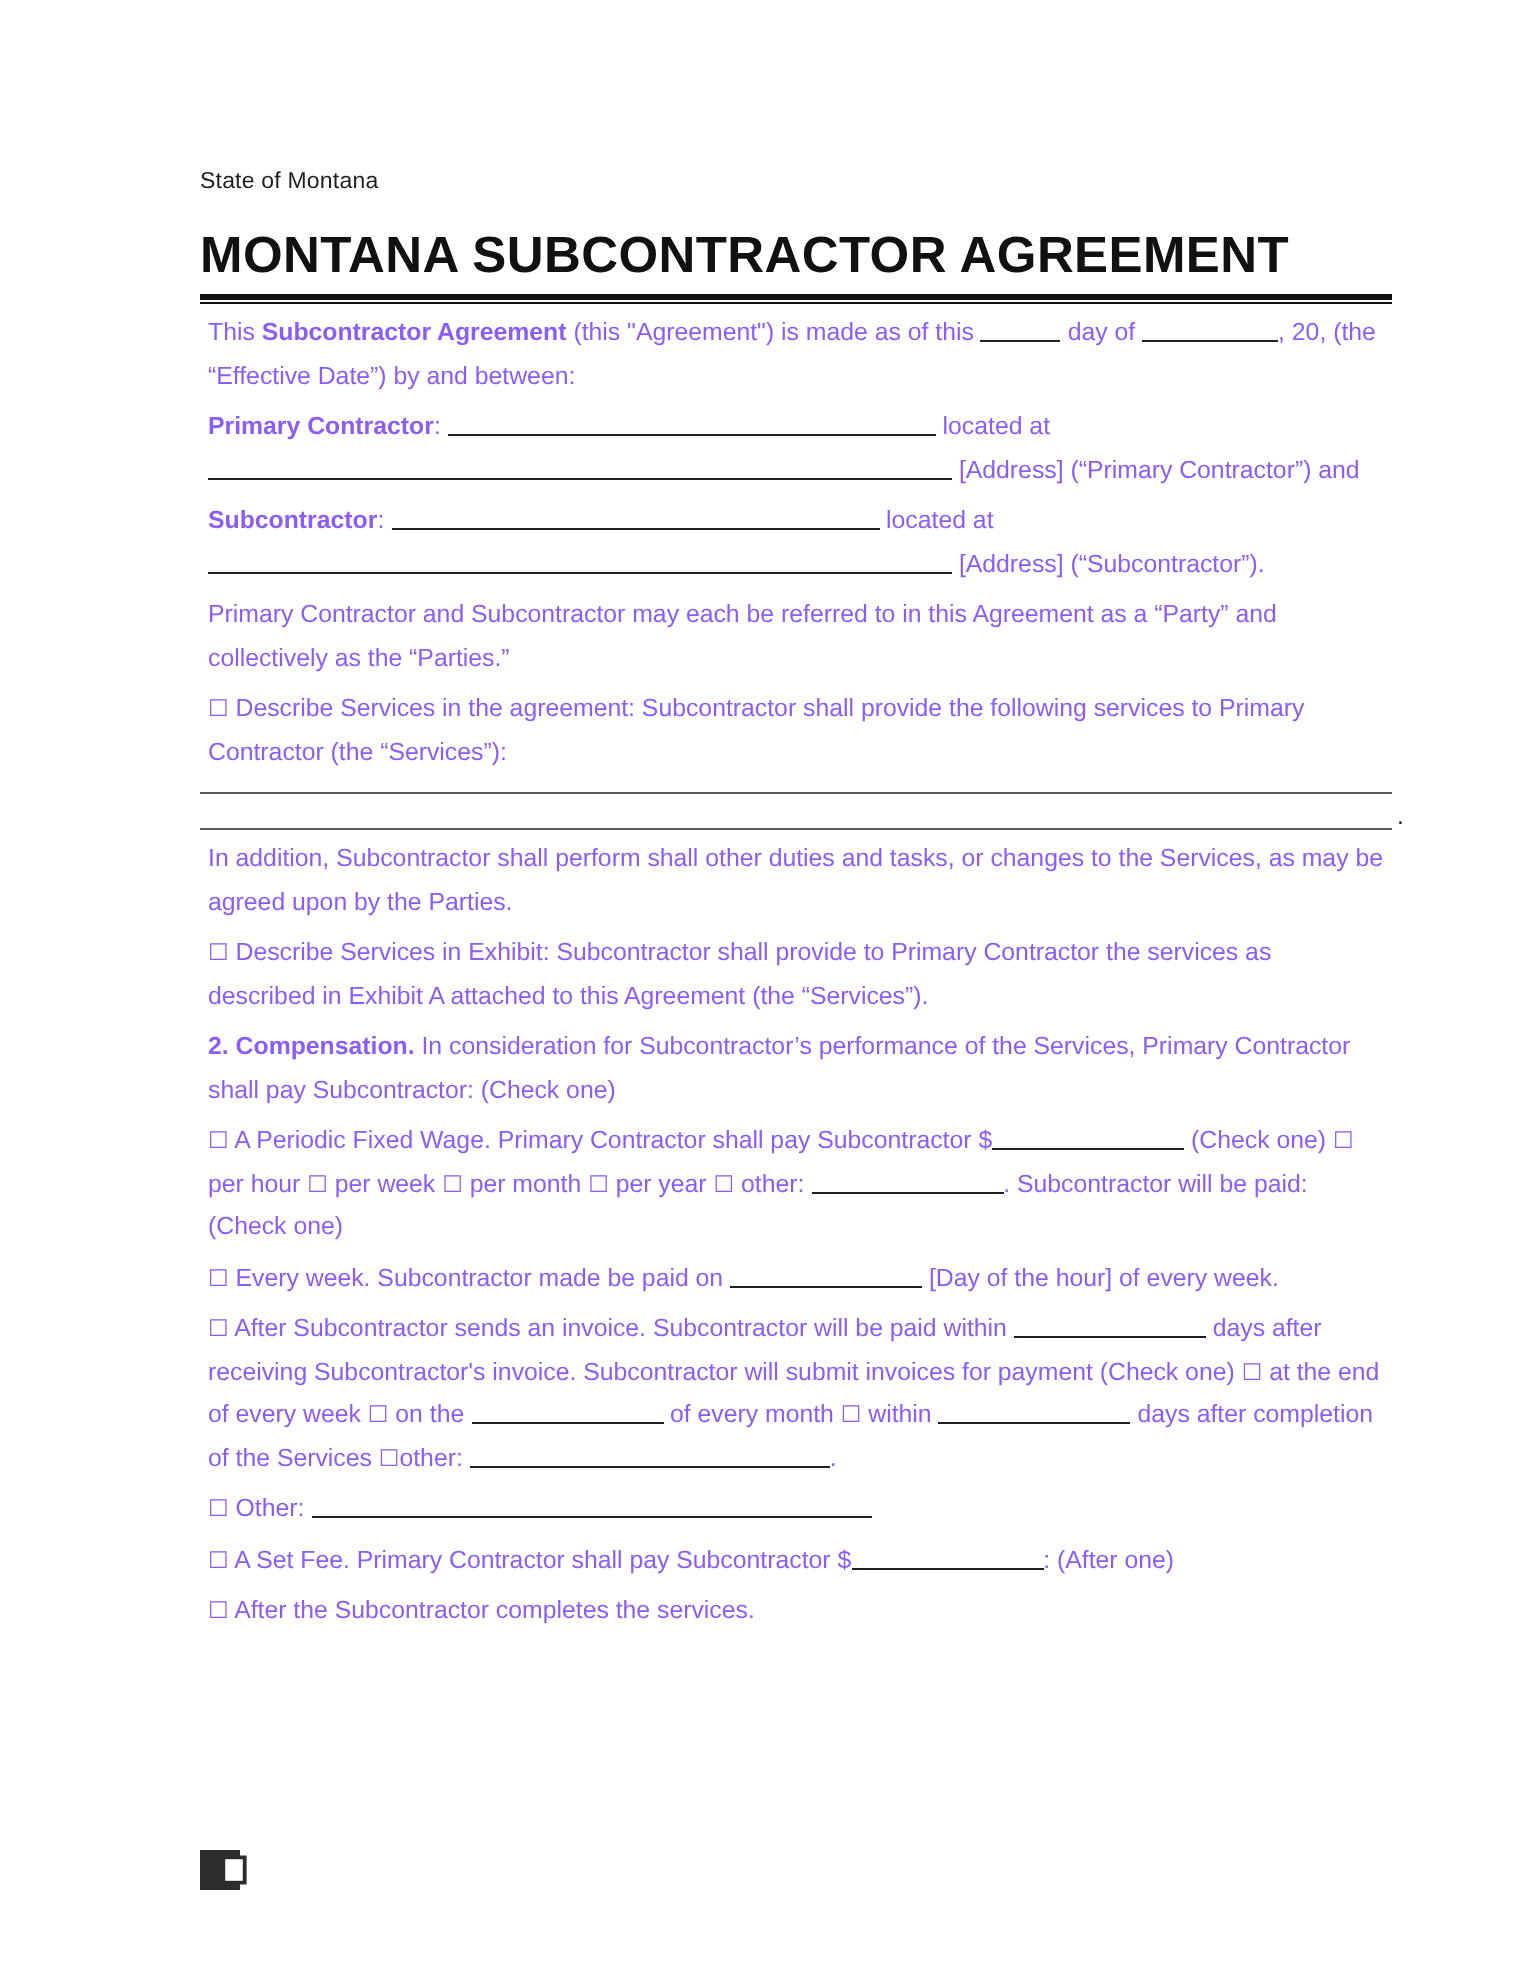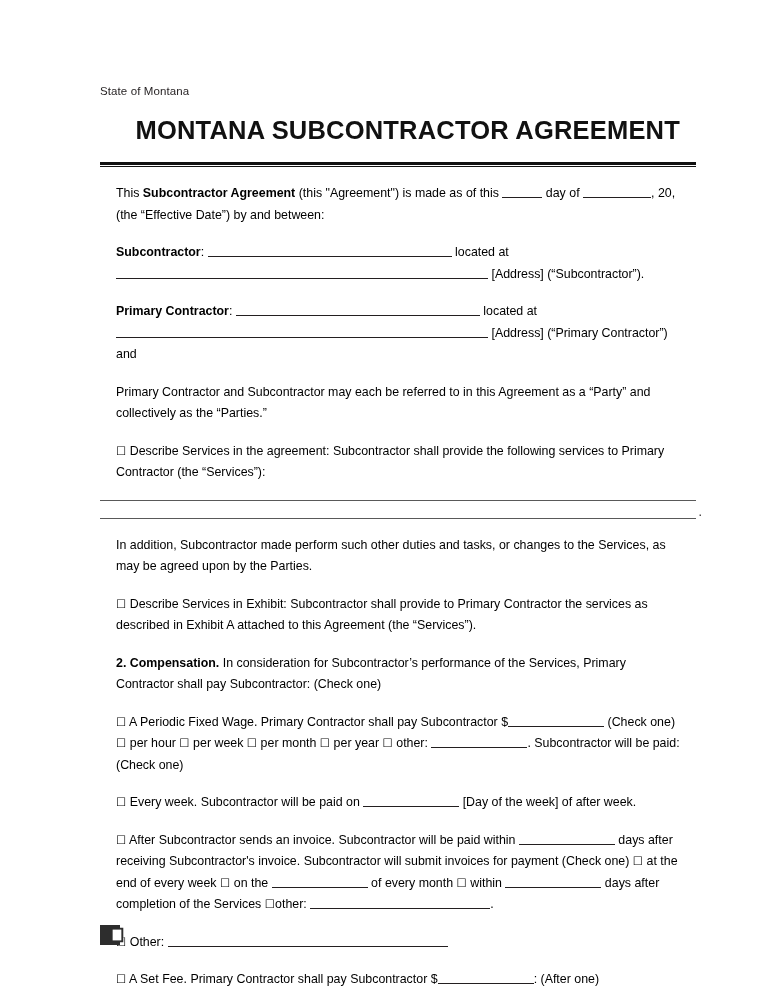--- a/index.html
+++ b/index.html
@@ -34,23 +34,23 @@
   .state-line {
     font-size: 11.5px;
     line-height: 15px;
     color: #231f20;
     margin: 0 0 14px 0;
     letter-spacing: 0.1px;
   }
   .doc-title {
     font-size: 25.5px;
     font-weight: bold;
-    text-align: right;
+    text-align: left;
     letter-spacing: 0.2px;
-    margin: 16px;
+    margin: 0;
     line-height: 30px;
     color: #111111;
     white-space: nowrap;
   }
   .title-rule {
     margin-top: 3px;
     margin-bottom: 0;
     width: 596px;
     height: 6px;
     position: relative;
@@ -65,22 +65,22 @@
     position: absolute;
     left: 0; right: 0; top: 5px;
     height: 1px;
     background: #111111;
   }
 
   
   p.body {
     font-size: 12.4px;
     line-height: 21.5px;
-    margin: 16px;
-    color: #000000;
+    margin: 4px;
+    color: #8b5cf6;
     text-align: left;
   }
   .gap-para { margin-top: 20px; }
   .gap-small { margin-top: 3px; }
 
   b, .bold { font-weight: bold; }
   .ul { }
 
   .cb {
     font-family: "DejaVu Sans", sans-serif;
@@ -145,65 +145,65 @@
     <div class="title-rule">
       <div class="thick"></div>
       <div class="thin"></div>
     </div>
 
     <p class="body gap-para">
       <span>This </span><b>Subcontractor Agreement</b><span> (this "Agreement") is made as of this </span><span class="fill f-xs"></span><span> day of </span><span class="fill f-sm"></span><span>, 20, (the “Effective Date”) by and between:</span>
     </p>
 
     <p class="body gap-para">
+      <b>Primary Contractor</b><span>:</span>
+      <span class="fill f-xl"></span><span> located at</span><br>
+      <span class="fill" style="width:372px"></span><span> [Address] (“Primary Contractor”) and</span>
+    </p>
+
+    <p class="body gap-para">
       <b>Subcontractor</b><span>:</span>
       <span class="fill f-xl"></span><span> located at</span><br>
       <span class="fill" style="width:372px"></span><span> [Address] (“Subcontractor”).</span>
-    </p>
-
-    <p class="body gap-para">
-      <b>Primary Contractor</b><span>:</span>
-      <span class="fill f-xl"></span><span> located at</span><br>
-      <span class="fill" style="width:372px"></span><span> [Address] (“Primary Contractor”) and</span>
     </p>
 
     <p class="body gap-para">Primary Contractor and Subcontractor may each be referred to in this Agreement as a “Party” and collectively as the “Parties.”</p>
 
 
     <p class="body gap-para">
       <span class="cb">☐</span>
       <span class="ul">Describe Services in the agreement</span><span>: Subcontractor shall provide the following services to Primary Contractor (the “Services”):</span>
     </p>
 
     <div class="rule-block">
       <div class="rule-line"></div>
       <div class="rule-line rule-with-period">
         <span class="period">.</span>
       </div>
     </div>
 
-    <p class="body gap-small">In addition, Subcontractor made perform such other duties and tasks, or changes to the Services, as may be agreed upon by the Parties.</p>
+    <p class="body gap-small">In addition, Subcontractor shall perform shall other duties and tasks, or changes to the Services, as may be agreed upon by the Parties.</p>
 
     <p class="body gap-para">
       <span class="cb">☐</span>
       <span class="ul">Describe Services in Exhibit</span><span>: Subcontractor shall provide to Primary Contractor the services as described in Exhibit A attached to this Agreement (the “Services”).</span>
     </p>
 
     <p class="body gap-para">
       <b>2.</b>
       <b>Compensation.</b><span> In consideration for Subcontractor’s performance of the Services, Primary Contractor shall pay Subcontractor: (Check one)</span>
     </p>
 
     <p class="body gap-para">
       <span class="cb">☐</span>
       <span class="ul">A Periodic Fixed Wage</span><span>. Primary Contractor shall pay Subcontractor $</span><span class="fill f-md"></span><span> (Check one) </span><span class="cb">☐</span><span> per hour </span><span class="cb">☐</span><span> per week </span><span class="cb">☐</span><span> per month </span><span class="cb">☐</span><span> per year </span><span class="cb">☐</span><span> other: </span><span class="fill f-md"></span><span>. Subcontractor will be paid: (Check one)</span>
     </p>
 
     <p class="body">
-      <span class="cb">☐</span><span> Every week. Subcontractor will be paid on </span><span class="fill f-md"></span><span> [Day of the week] of after week.</span>
+      <span class="cb">☐</span><span> Every week. Subcontractor made be paid on </span><span class="fill f-md"></span><span> [Day of the hour] of every week.</span>
     </p>
 
 
     <p class="body">
       <span class="cb">☐</span><span> After Subcontractor sends an invoice. Subcontractor will be paid within </span><span class="fill f-md"></span><span> days after receiving Subcontractor's invoice. Subcontractor will submit invoices for payment (Check one) </span><span class="cb">☐</span><span> at the end of every week </span><span class="cb">☐</span><span> on the </span><span class="fill f-md"></span><span> of every month </span><span class="cb">☐</span><span> within </span><span class="fill f-md"></span><span> days after completion of the Services </span><span class="cb">☐</span><span>other: </span><span class="fill f-lg"></span><span>.</span>
     </p>
 
     <p class="body">
       <span class="cb">☐</span><span> Other: </span><span class="fill f-other"></span>
     </p>

